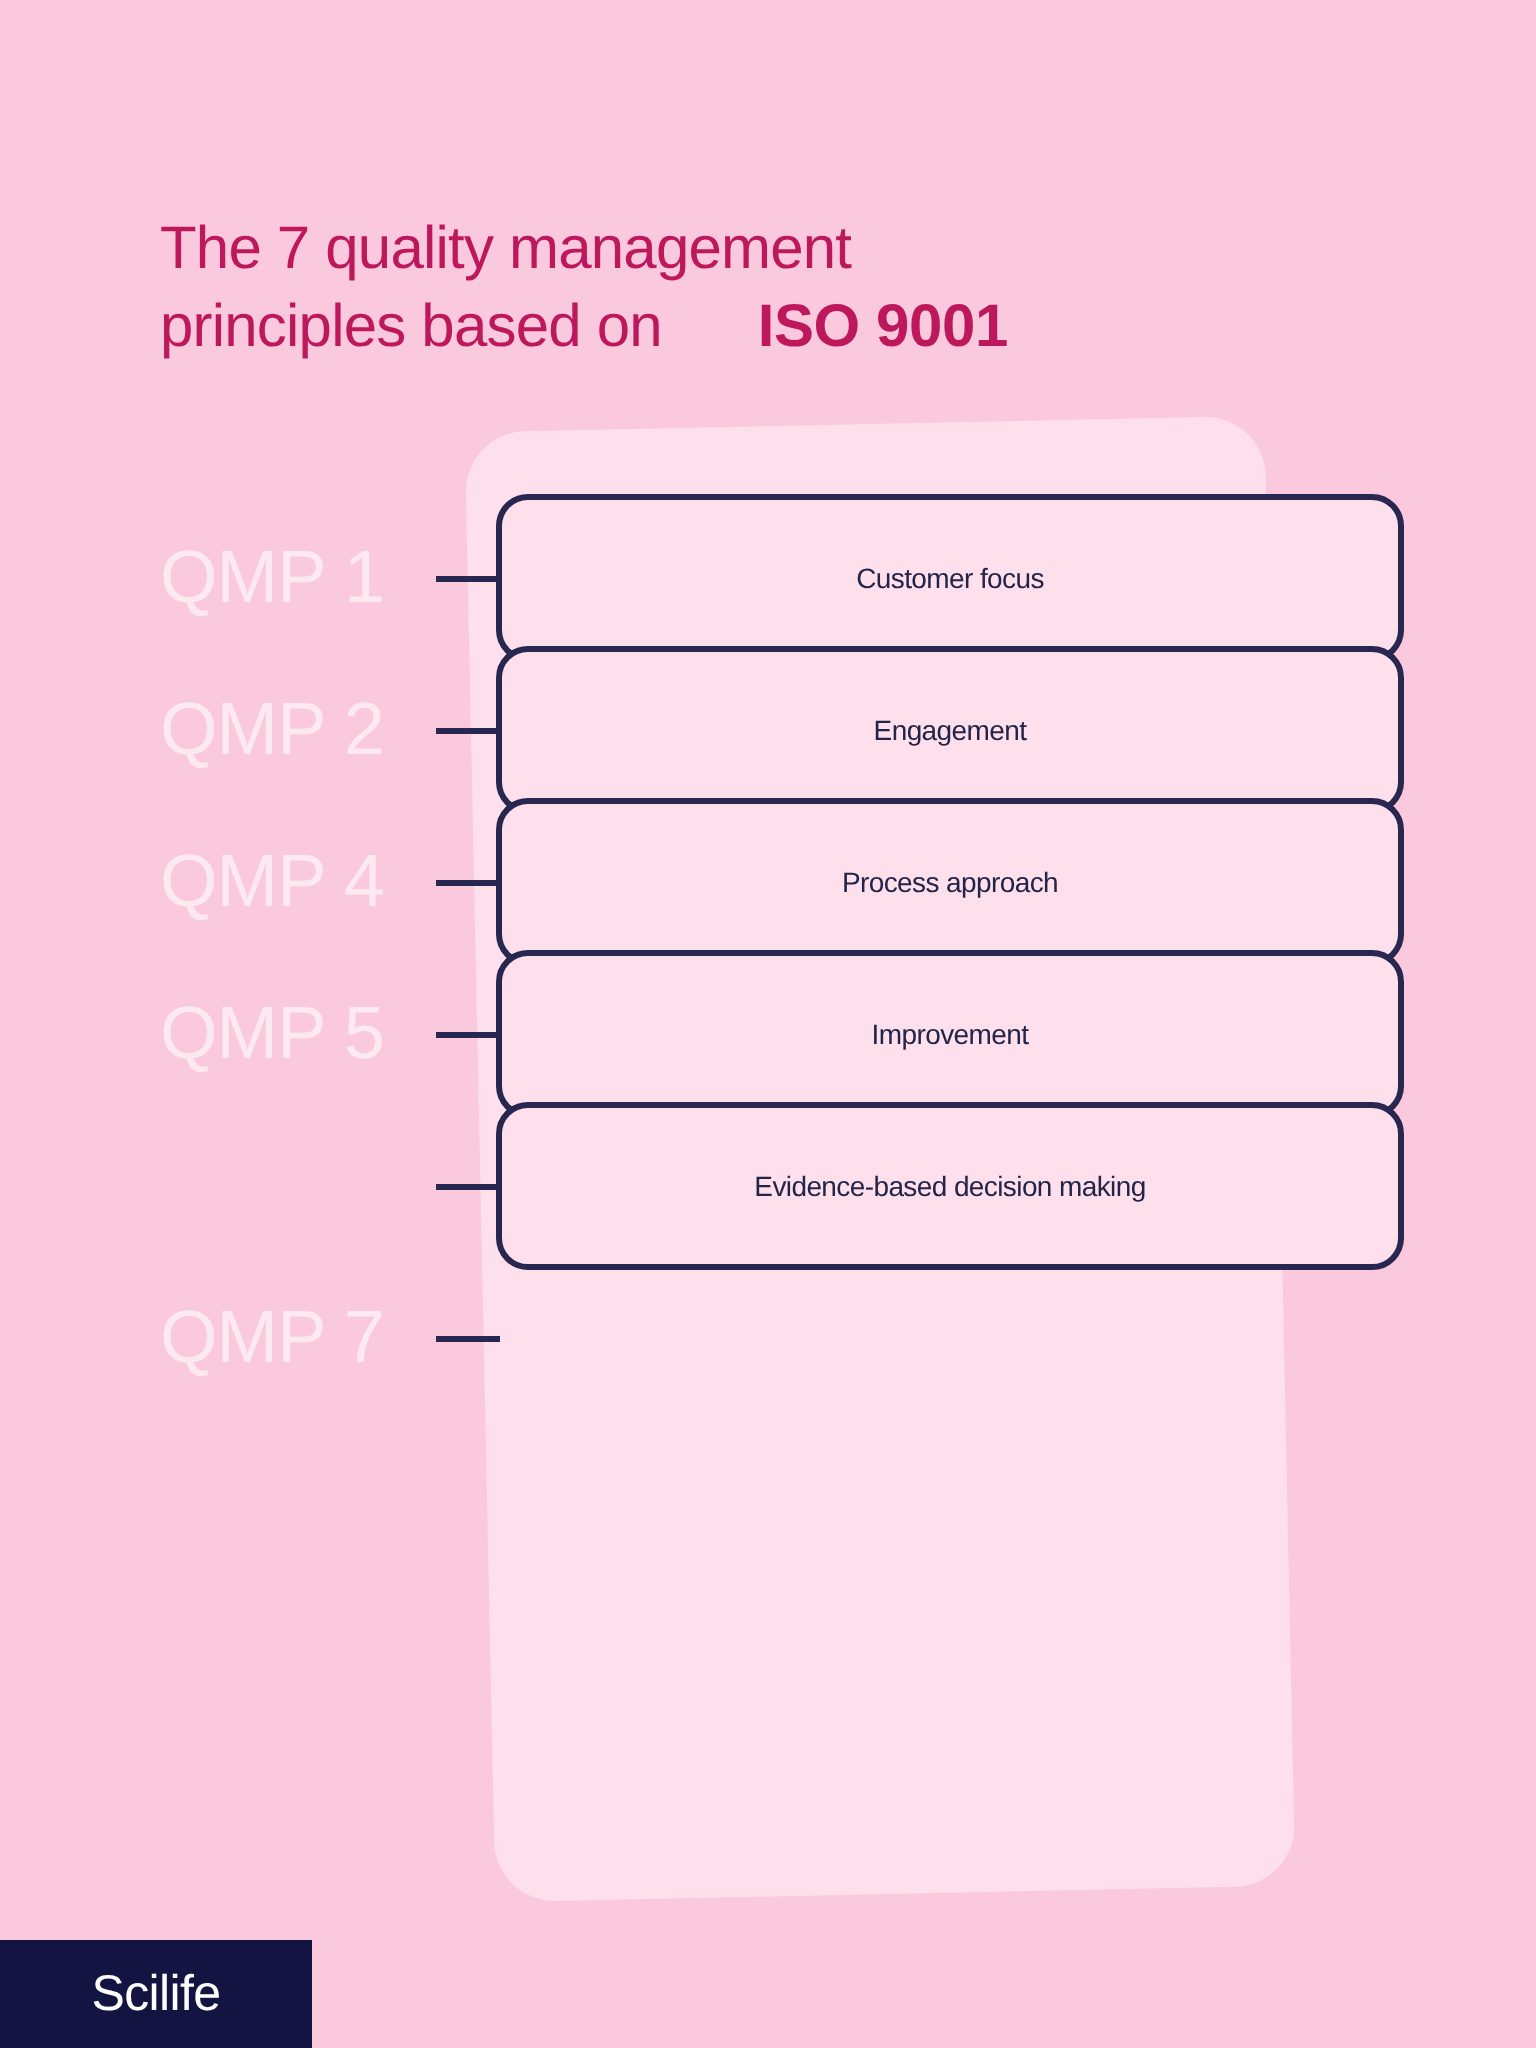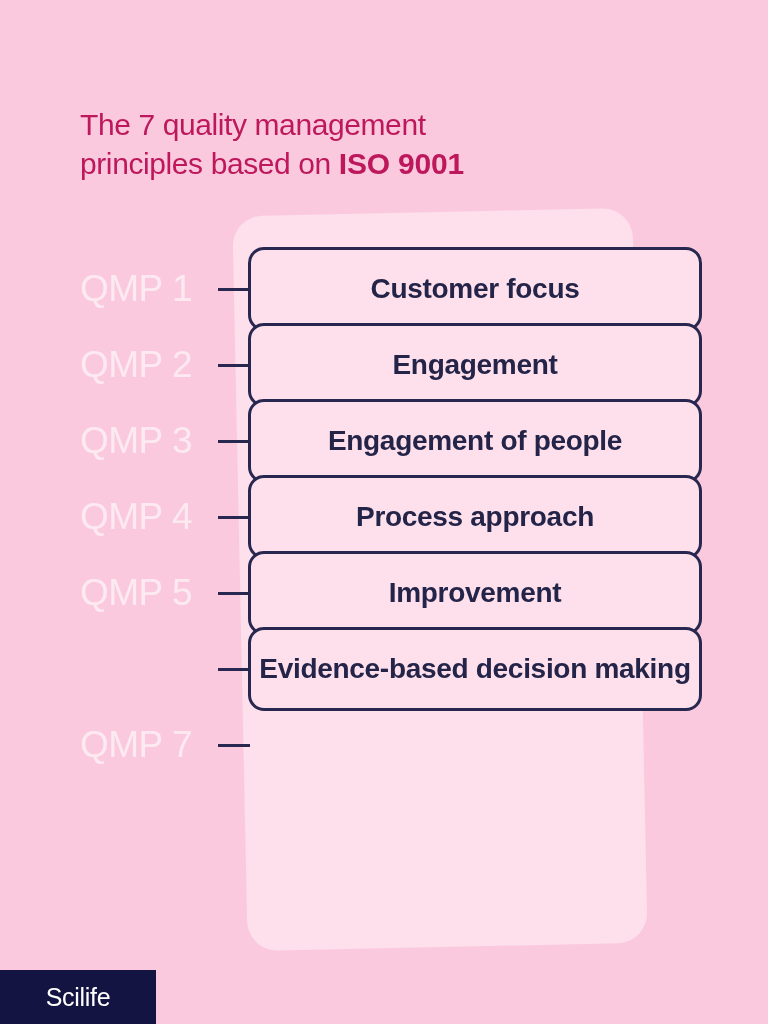--- a/index.html
+++ b/index.html
@@ -47,20 +47,21 @@
     z-index: 4;
     color: #be185d;
     font-size: 30px;
     line-height: 1.29;
     font-weight: 400;
     letter-spacing: -0.4px;
   }
   .title .strong {
     font-weight: 700;
     letter-spacing: -0.2px;
+    margin-left: 40px;
   }
   .title-line {
     display: block;
     white-space: nowrap;
   }
 
   
   .rows {
     position: absolute;
     left: 0;
@@ -112,22 +113,22 @@
     border: 3px solid #272750;
     border-radius: 16px;
     background: #fde0ec;
     display: flex;
     align-items: center;
     justify-content: center;
     z-index: 3;
   }
   .card-label {
     color: #242449;
-    font-size: 28px;
-    font-weight: 700;
+    font-size: 14px;
+    font-weight: 400;
     letter-spacing: -0.3px;
     white-space: nowrap;
   }
 
   
   .logo-box {
     position: absolute;
     left: 0;
     bottom: 0;
     width: 156px;
@@ -168,27 +169,20 @@
     </div>
 
     <div class="row">
       <div class="qmp-label">QMP 2</div>
       <div class="connector"></div>
       <div class="card">
         <span class="card-label">Engagement</span>
       </div>
     </div>
 
-    <div class="row">
-      <div class="qmp-label">QMP 3</div>
-      <div class="connector"></div>
-      <div class="card">
-        <span class="card-label">Engagement of people</span>
-      </div>
-    </div>
 
     <div class="row">
       <div class="qmp-label">QMP 4</div>
       <div class="connector"></div>
       <div class="card">
         <span class="card-label">Process approach</span>
       </div>
     </div>
 
     <div class="row">

